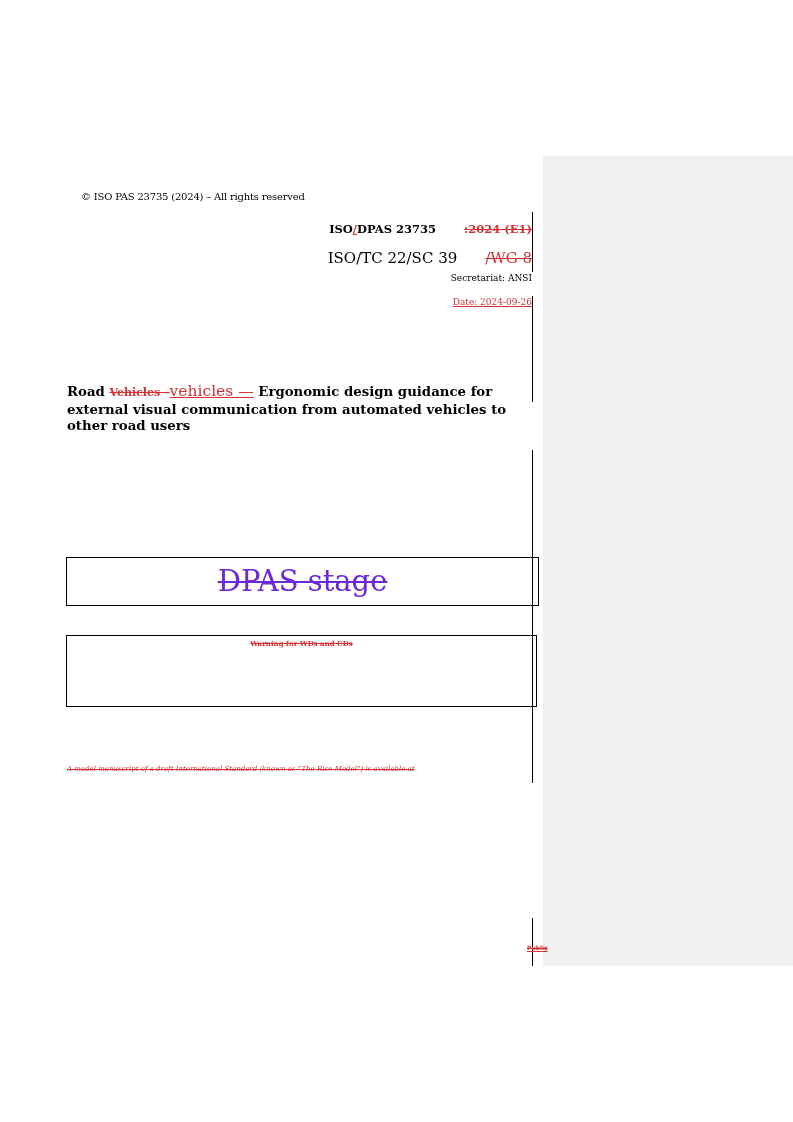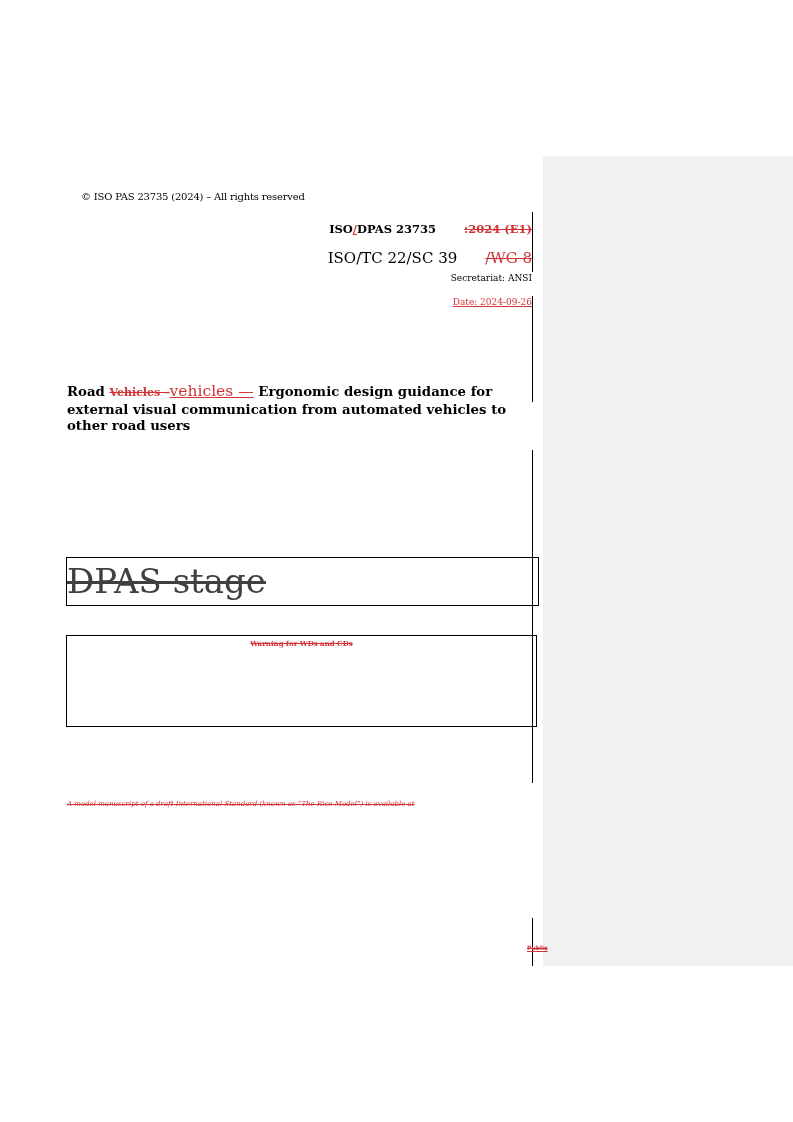--- a/index.html
+++ b/index.html
@@ -31,40 +31,40 @@
     position:absolute; left:67px; top:383px; width:470px;
     font-size:13.3px; font-weight:bold; line-height:16.5px;
   }
   .title .ins-big { color:#d13438; text-decoration:underline; font-weight:normal; font-size:15.5px; }
   .title .del-sm { color:#d13438; text-decoration:line-through; font-size:11px; }
   .stage-box {
     position:absolute; left:66px; top:557px; width:471px; height:47px;
     border:1px solid #000;
   }
   .stage-box span {
-    display:block; text-align:left; font-size:34px; line-height:47px;
-    color:#404040; text-decoration:line-through;
+    display:block; text-align:center; font-size:29px; line-height:47px;
+    color:#6d28d9; text-decoration:line-through;
   }
   .warn-box {
-    position:absolute; left:66px; top:635px; width:471px; height:92px;
+    position:absolute; left:66px; top:635px; width:471px; height:72px;
     border:1px solid #000; box-sizing:border-box;
   }
   .warn-title {
     position:absolute; left:0; right:0; top:3px; text-align:center;
     font-size:7px; font-weight:bold; color:#d13438; text-decoration:line-through;
   }
   .warn-p {
     position:absolute; left:6px; right:2px;
     font-size:7px; line-height:11.5px; color:#d13438;
     text-decoration:line-through; text-align:justify;
   }
   .warn-p1 { top:18px; }
   .warn-p2 { top:43px; }
   .model-note {
-    left:67px; top:800px; font-size:7px; font-style:italic;
+    left:67px; top:765px; font-size:7px; font-style:italic;
     color:#d13438; text-decoration:line-through;
   }
   .public {
     left:527px; top:944px; font-size:6px; font-weight:bold;
     color:#d13438; text-decoration:underline line-through;
     font-family:"DejaVu Sans", "Liberation Sans", sans-serif;
   }
 </style>
 </head>
 <body>

